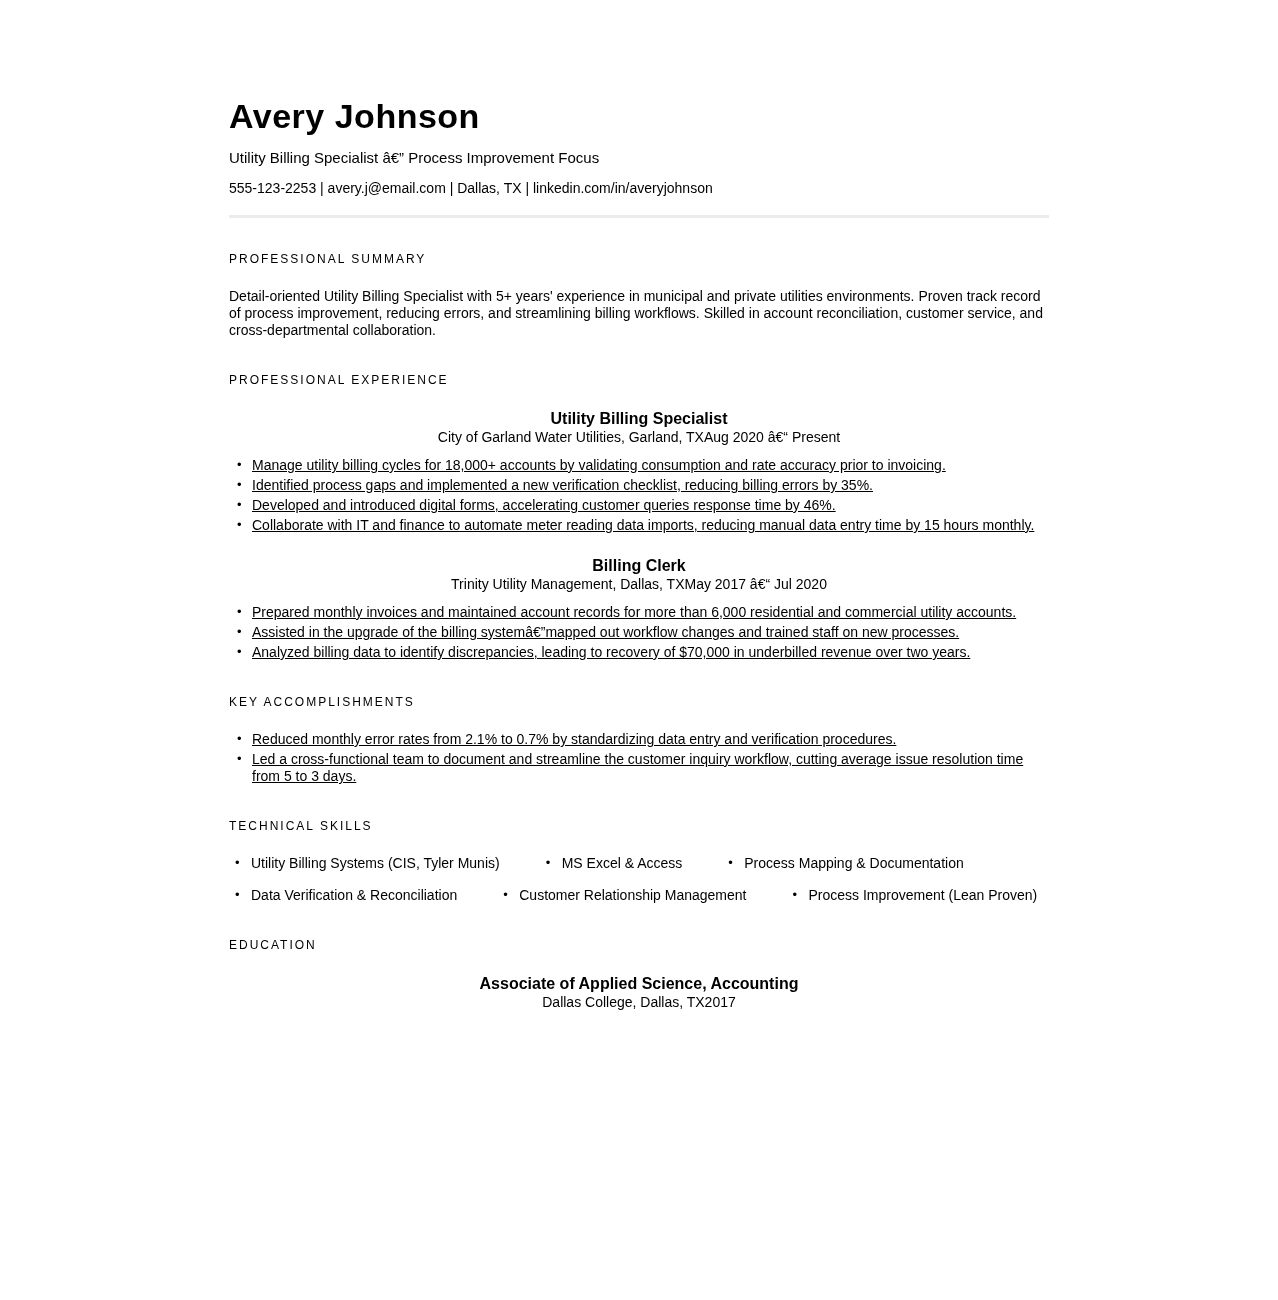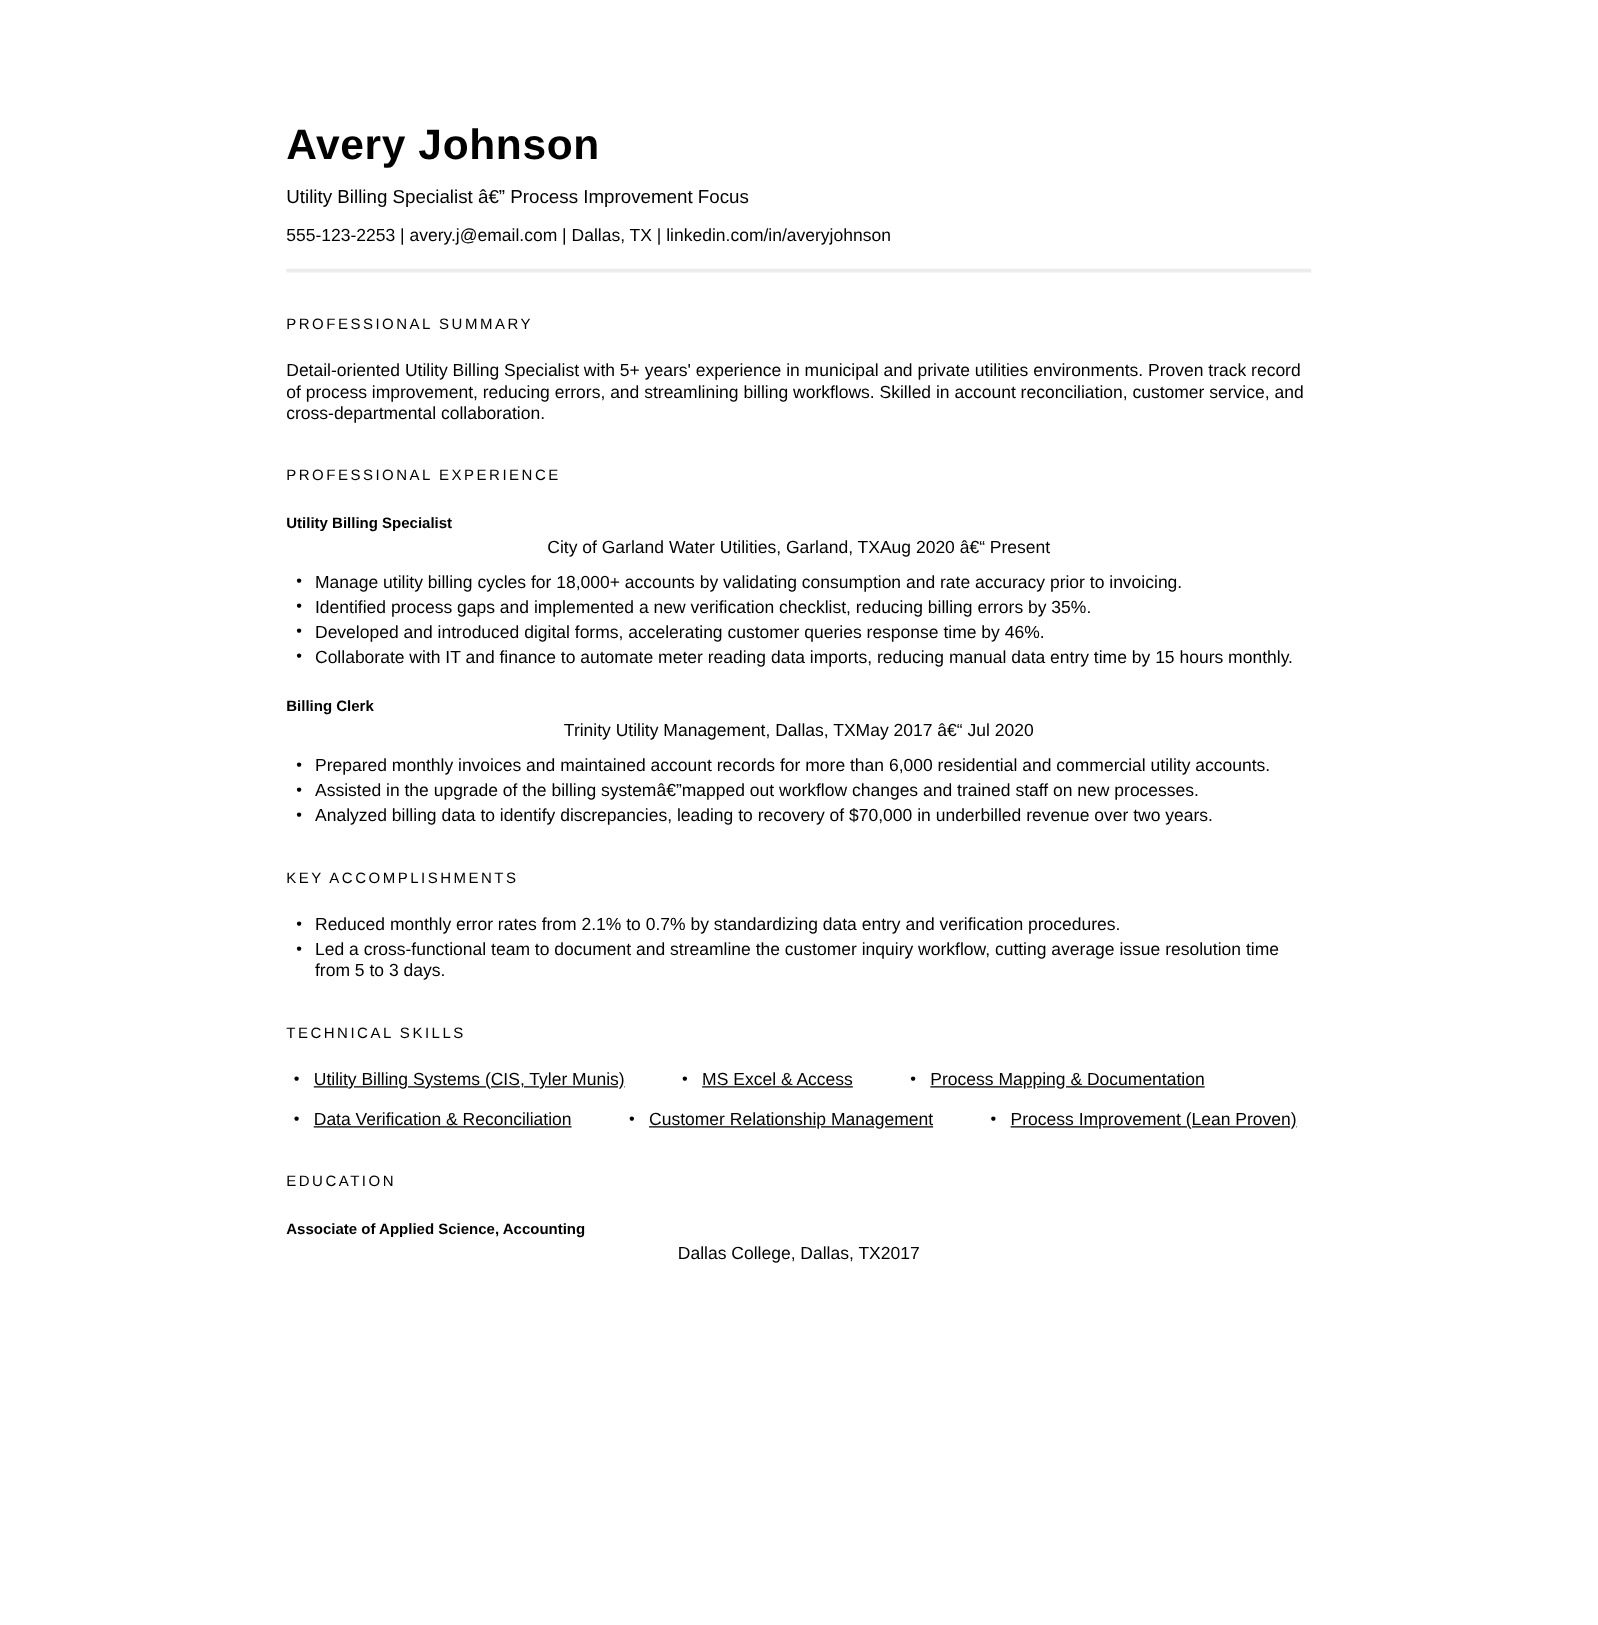--- a/index.html
+++ b/index.html
@@ -54,24 +54,25 @@
 
   
   p.body-text {
     font-size: 14px;
     line-height: 17px;
     margin: 19px 0 0;
   }
 
   
   h3.item-title {
-    font-size: 12px;
+    font-size: 16px;
     line-height: 19px;
     font-weight: 700;
-    margin: 19px 0 0;
+    margin: 19px 16px 0;
+    text-align: center;
   }
   .job + .job h3.item-title { margin-top: 22px; }
   .meta-row {
     display: flex;
     justify-content: center;
     font-size: 14px;
     line-height: 19px;
   }
 
   
@@ -80,20 +81,21 @@
     margin: 10px 0 0;
     padding: 0;
     font-size: 14px;
     line-height: 17px;
   }
   section > ul.bullets { margin-top: 19px; }
   ul.bullets > li {
     position: relative;
     padding-left: 23px;
     margin-bottom: 3px;
+    text-decoration: underline;
   }
   ul.bullets > li::before {
     content: "\2022";
     position: absolute;
     left: 8px;
     top: -1px;
     font-size: 13px;
   }
 
   
@@ -104,21 +106,20 @@
     column-gap: 40px;
     row-gap: 15px;
     margin: 19px 0 0;
     padding: 0;
     font-size: 14px;
     line-height: 17px;
   }
   ul.skills > li {
     position: relative;
     padding-left: 22px;
-    text-decoration: underline;
   }
   ul.skills > li::before {
     content: "\2022";
     position: absolute;
     left: 6px;
     top: -1px;
     font-size: 13px;
   }
 </style>
 </head>

